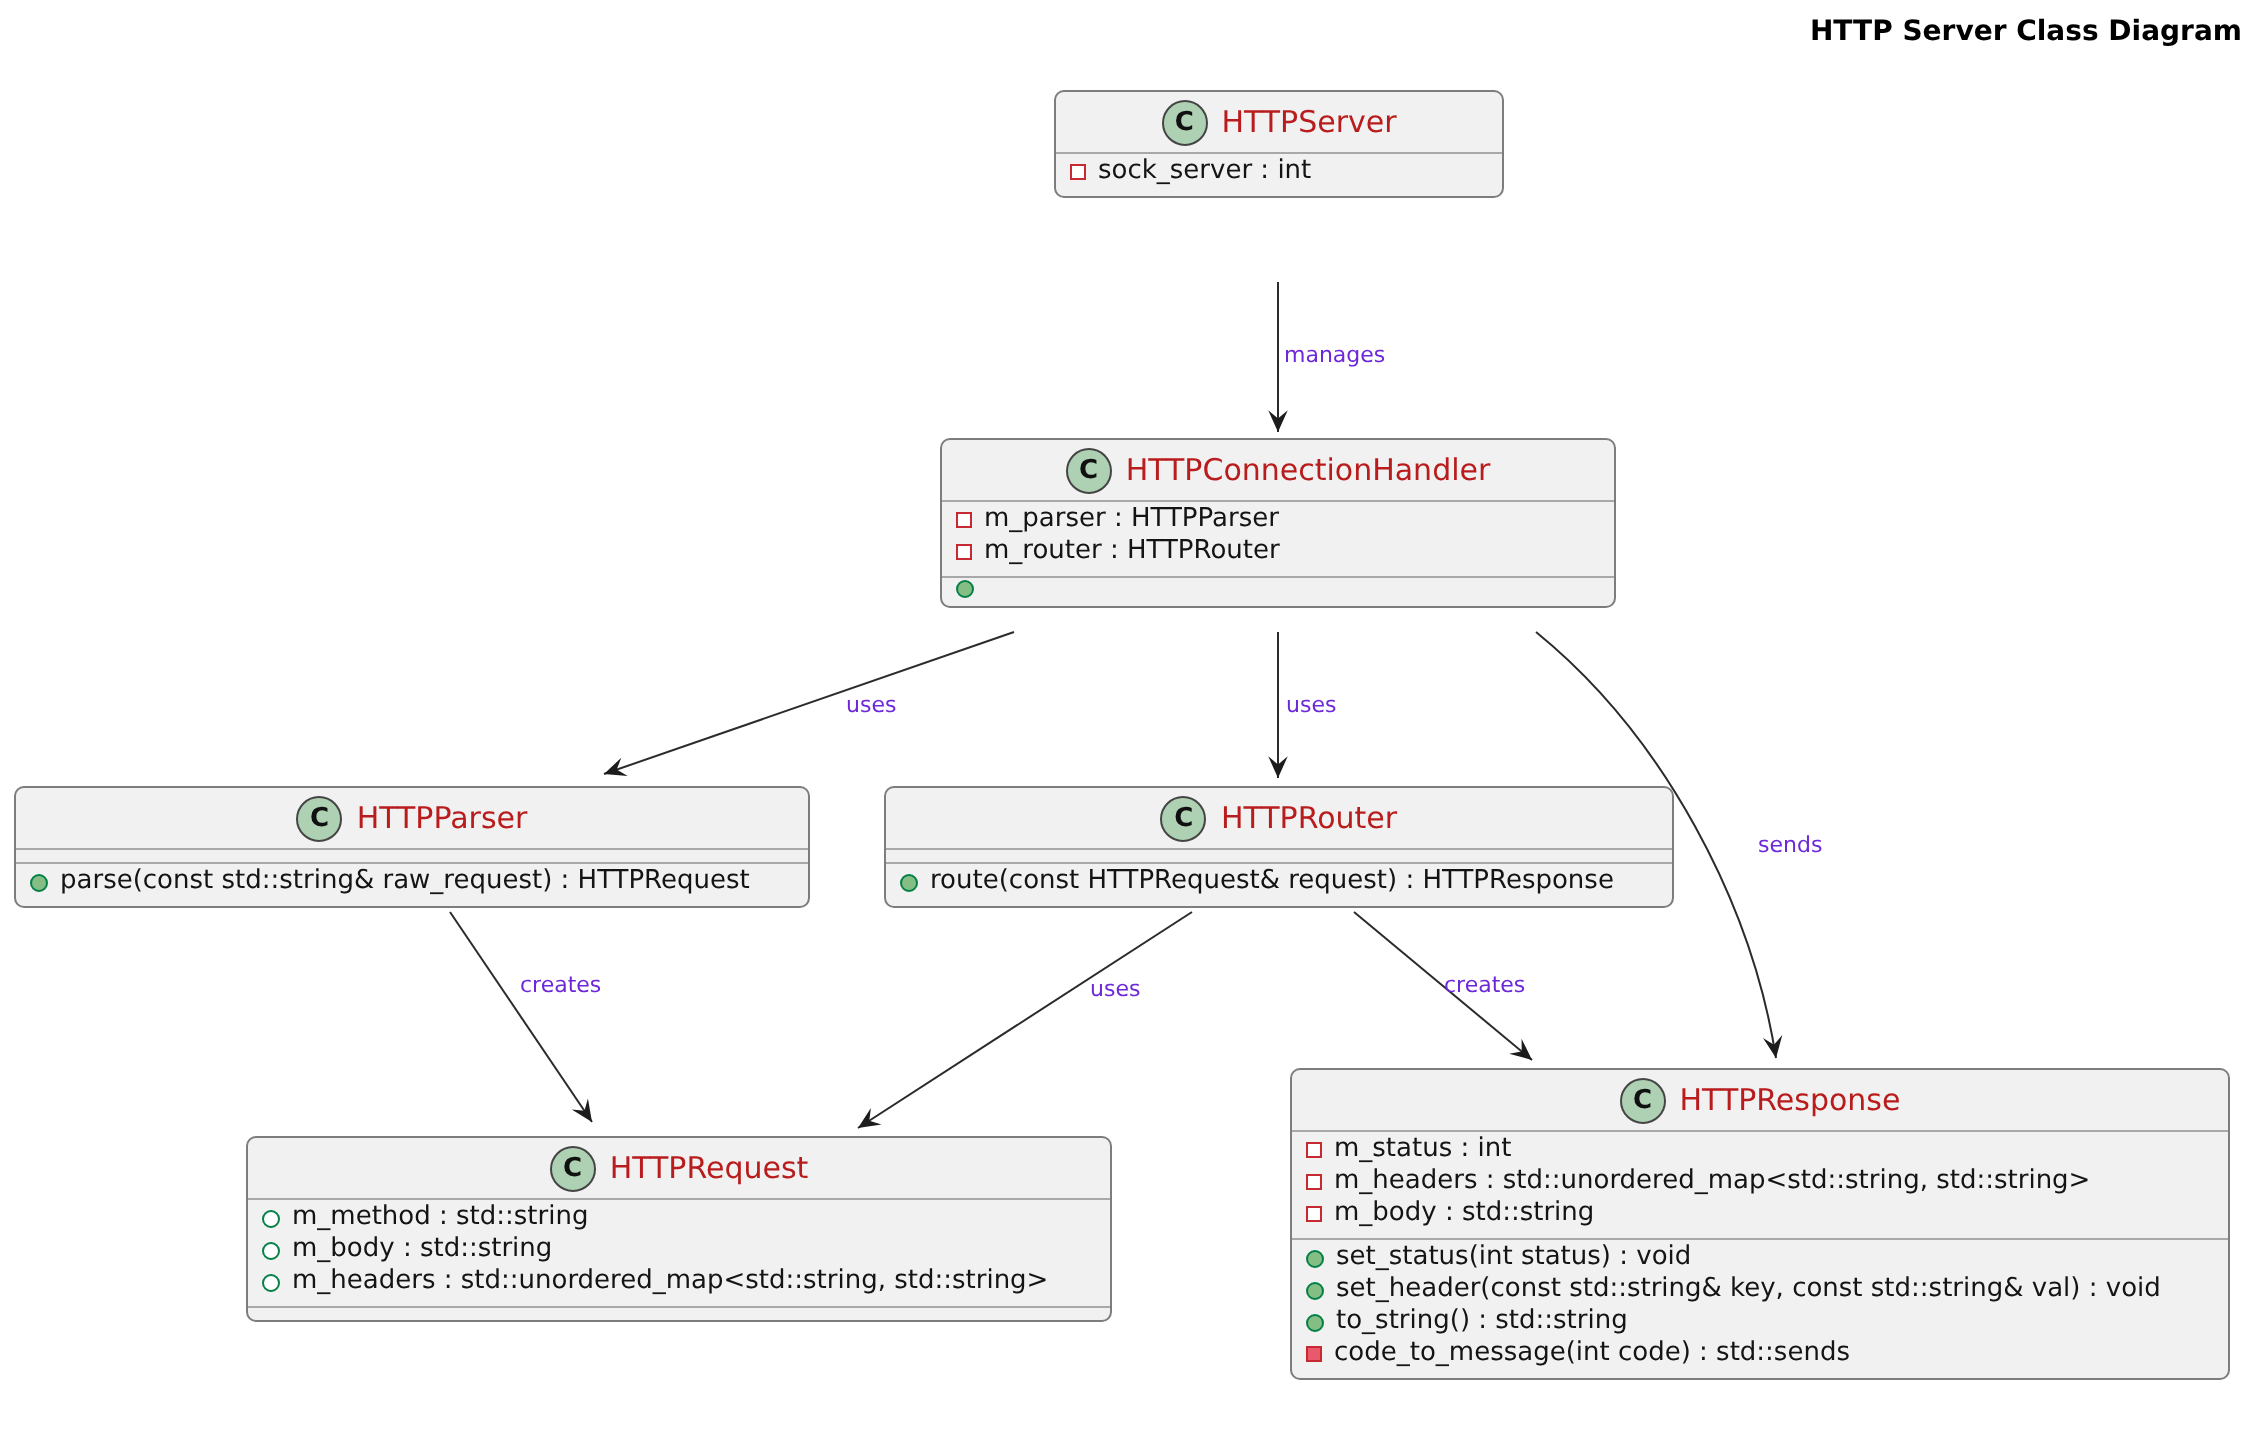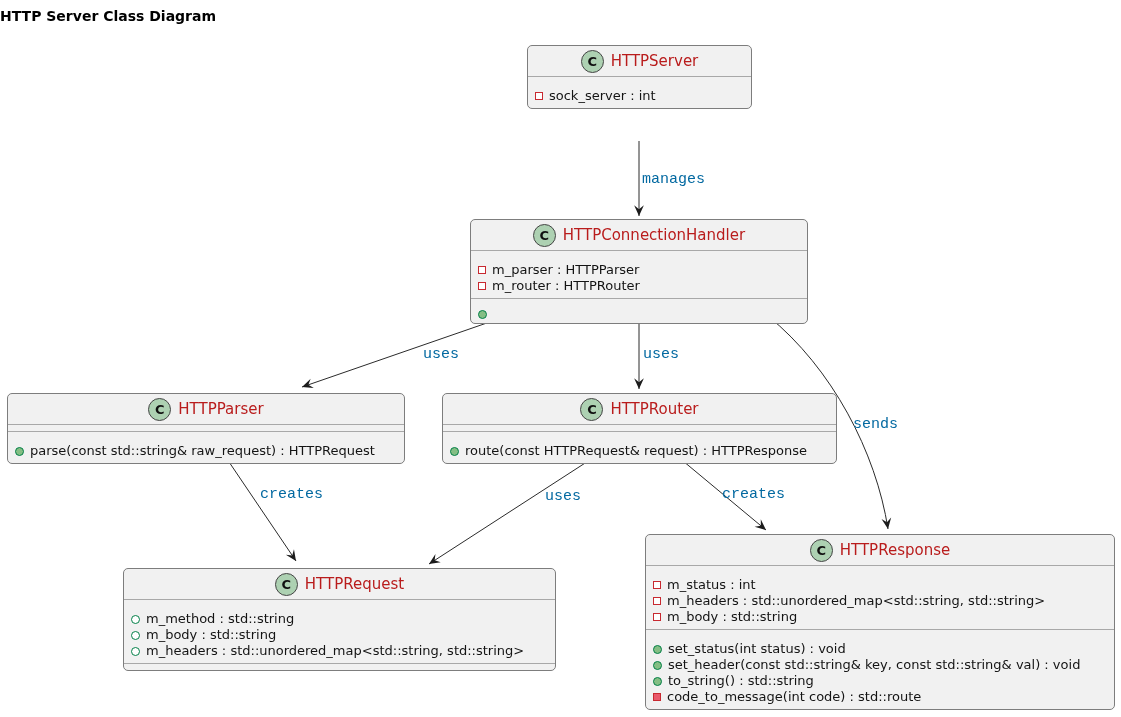--- a/index.html
+++ b/index.html
@@ -2,43 +2,43 @@
 <html><head>
 <meta charset="utf-8">
 <style>
   html,body { margin:0; padding:0; background:#ffffff; }
   #canvas {
     position:relative; width:1121px; height:717px; background:#ffffff;
     font-family:"DejaVu Sans","Liberation Sans",sans-serif; color:#1a1a1a;
     overflow:hidden;
   }
   #diagram-title {
-    position:absolute; left:0; top:8px; width:1121px; text-align:left;
+    position:absolute; left:0; top:8px; width:1121px; text-align:right;
     font-size:14px; font-weight:bold; color:#000;
   }
   svg.edges { position:absolute; left:0; top:0; }
   .edge { stroke:#2b2b2b; stroke-width:1; fill:none; }
   .edge-label {
-    position:absolute; font-size:15px; color:#0369a1; white-space:nowrap;font-family:Liberation Mono, monospace;
+    position:absolute; font-size:11px; color:#6d28d9; white-space:nowrap;
   }
   .uml-class {
     position:absolute; background:#F1F1F1; border:1px solid #7d7d7d;
     border-radius:5px; box-sizing:border-box; overflow:hidden;
   }
   .cls-header {
     height:30px; display:flex; align-items:center; justify-content:center;
     gap:7px; padding:0 8px;
   }
   .cls-circle {
     width:21px; height:21px; border-radius:50%; background:#ADD1B2;
     border:1px solid #454545; display:flex; align-items:center; justify-content:center;
     font-size:13px; font-weight:bold; color:#101010; flex:none;
   }
   .cls-name { font-size:15px; color:#b91c1c; white-space:nowrap; }
-  .cls-sec { border-top:1px solid #a8a8a8; padding:11px 5px 4px 5px; }
+  .cls-sec { border-top:1px solid #a8a8a8; padding:1px 5px 4px 5px; }
   .cls-sec.empty { padding:0; height:6px; }
   .member {
     display:flex; align-items:center; line-height:16px; font-size:13px;
     white-space:nowrap; color:#141414;
   }
   .vis { display:inline-block; flex:none; margin:0 6px 0 2px; box-sizing:border-box; }
   .vis-priv-field  { width:8px;  height:8px;  background:#ffffff; border:1.5px solid #C82930; }
   .vis-priv-method { width:8px;  height:8px;  background:#E9596B; border:1px solid #C82930; }
   .vis-pub-method  { width:9px;  height:9px;  background:#84BE84; border:1px solid #038048; border-radius:50%; }
   .vis-pub-field   { width:9px;  height:9px;  background:#ffffff; border:1.5px solid #038048; border-radius:50%; }
@@ -61,21 +61,21 @@
     <path class="edge" d="M639,316 L639,389" marker-end="url(#vee)"></path>
     <path class="edge" d="M768,316 C832,368 876,452 888,529" marker-end="url(#vee)"></path>
     <path class="edge" d="M225,456 L296,561" marker-end="url(#vee)"></path>
     <path class="edge" d="M596,456 L429,564" marker-end="url(#vee)"></path>
     <path class="edge" d="M677,456 L766,530" marker-end="url(#vee)"></path>
   </svg>
 
   <div class="edge-label" style="left:642px;top:171px">manages</div>
   <div class="edge-label" style="left:423px;top:346px">uses</div>
   <div class="edge-label" style="left:643px;top:346px">uses</div>
-  <div class="edge-label" style="left:853px;top:416px">sends</div>
+  <div class="edge-label" style="left:879px;top:416px">sends</div>
   <div class="edge-label" style="left:260px;top:486px">creates</div>
   <div class="edge-label" style="left:545px;top:488px">uses</div>
   <div class="edge-label" style="left:722px;top:486px">creates</div>
 
   <div class="uml-class" style="left:527px;top:45px;width:225px">
     <div class="cls-header">
       <span class="cls-circle">C</span>
       <span class="cls-name">HTTPServer</span>
     </div>
     <div class="cls-sec">
@@ -185,18 +185,18 @@
       <div class="member">
         <span class="vis vis-pub-method"></span>
         <span>set_header(const std::string&amp; key, const std::string&amp; val) : void</span>
       </div>
       <div class="member">
         <span class="vis vis-pub-method"></span>
         <span>to_string() : std::string</span>
       </div>
       <div class="member">
         <span class="vis vis-priv-method"></span>
-        <span>code_to_message(int code) : std::route</span>
+        <span>code_to_message(int code) : std::sends</span>
       </div>
     </div>
   </div>
 
 </div>
 
 </body></html>

